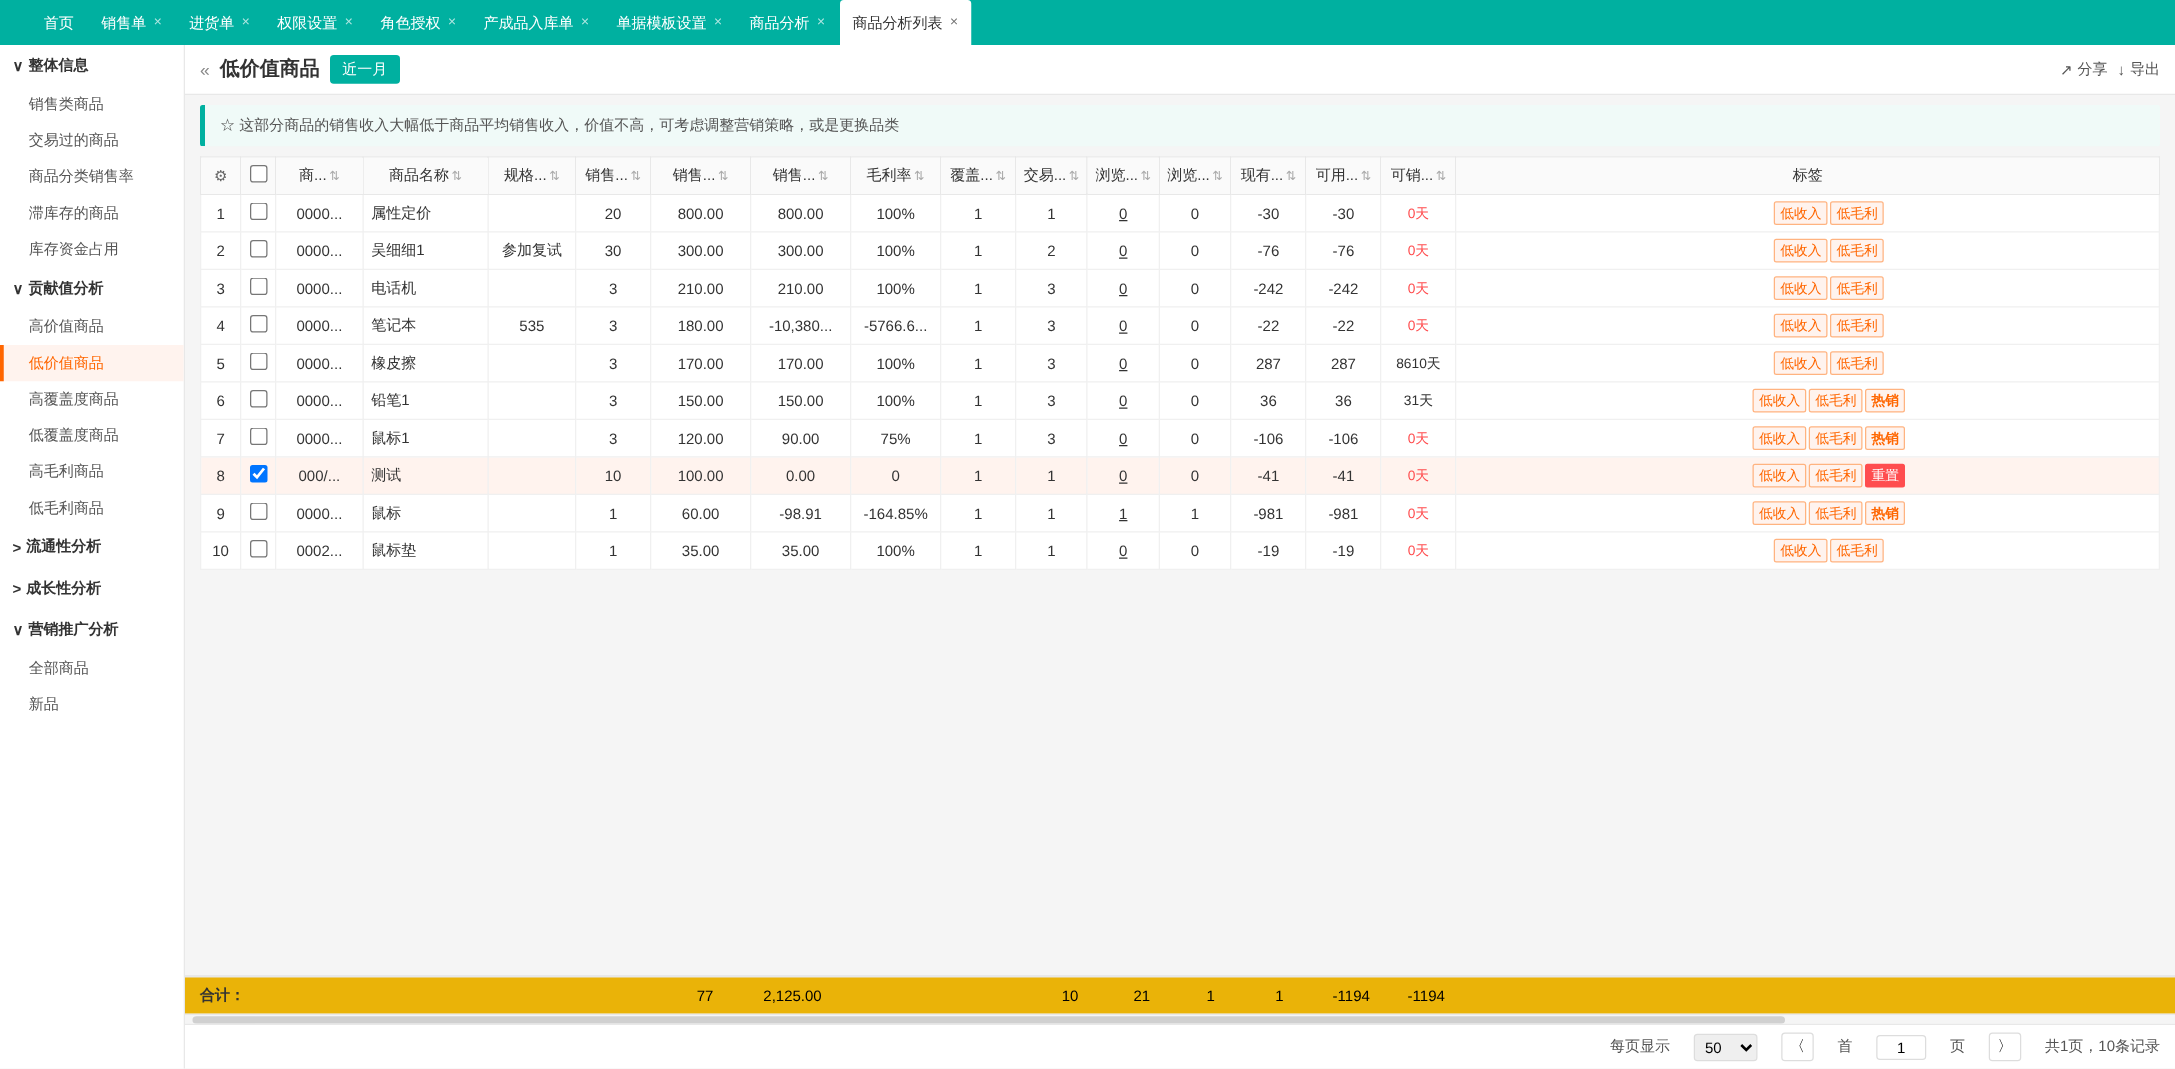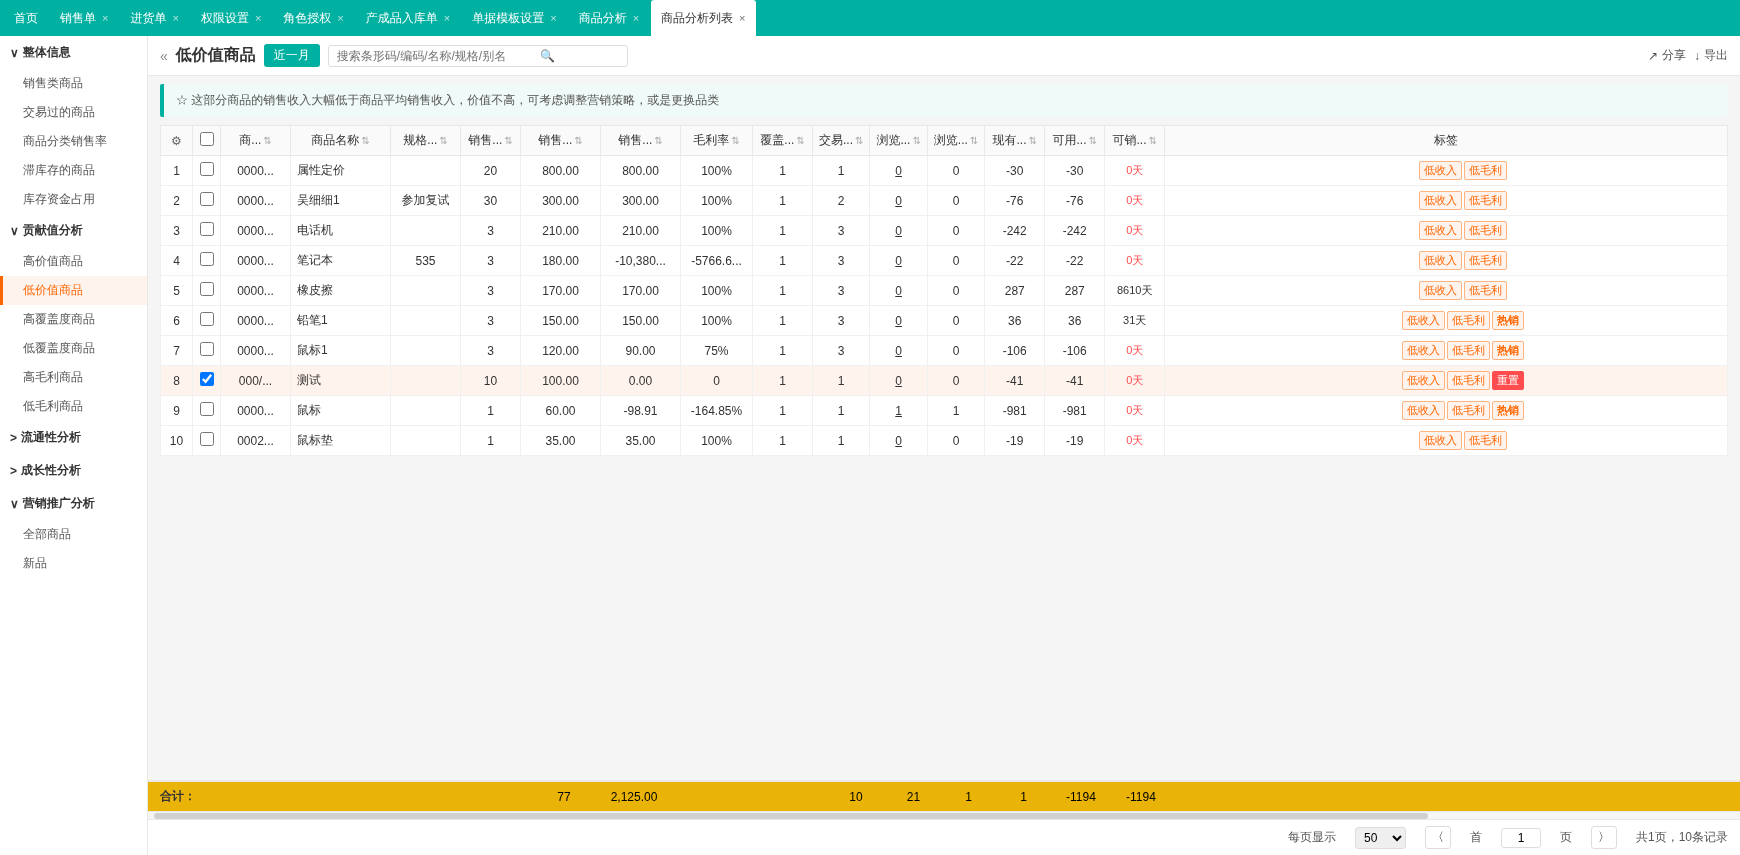--- a/index.html
+++ b/index.html
@@ -4,21 +4,21 @@
   <style>
     * { box-sizing: border-box; margin: 0; padding: 0; font-family: 'Microsoft YaHei', Arial, sans-serif; font-size: 12px; }
     body { background: #f5f5f5; overflow: hidden; }
 
     
     .top-nav {
       background: #00b0a0;
       display: flex;
       align-items: center;
       height: 36px;
-      padding: 0 4px;
+      padding: 0 25px;
       gap: 2px;
     }
     .nav-item {
       color: #fff;
       padding: 4px 10px;
       cursor: pointer;
       border-radius: 3px 3px 0 0;
       white-space: nowrap;
       font-size: 13px;
       height: 36px;
@@ -364,24 +364,20 @@
       <span>新品</span>
     </div>
   </div>
 
   <div class="content-area">
 
     <div class="content-header">
       <button class="collapse-btn">«</button>
       <span class="page-title">低价值商品</span>
       <button class="filter-btn">近一月</button>
-      <div class="search-box">
-        <input type="text" placeholder="搜索条形码/编码/名称/规格/别名" style="">
-        <span style="color:#00b0a0; cursor:pointer;">🔍</span>
-      </div>
       <div class="header-actions">
         <button class="action-btn">
           <span>↗</span>
           <span>分享</span>
         </button>
         <button class="action-btn">
           <span>↓</span>
           <span>导出</span>
         </button>
       </div>

